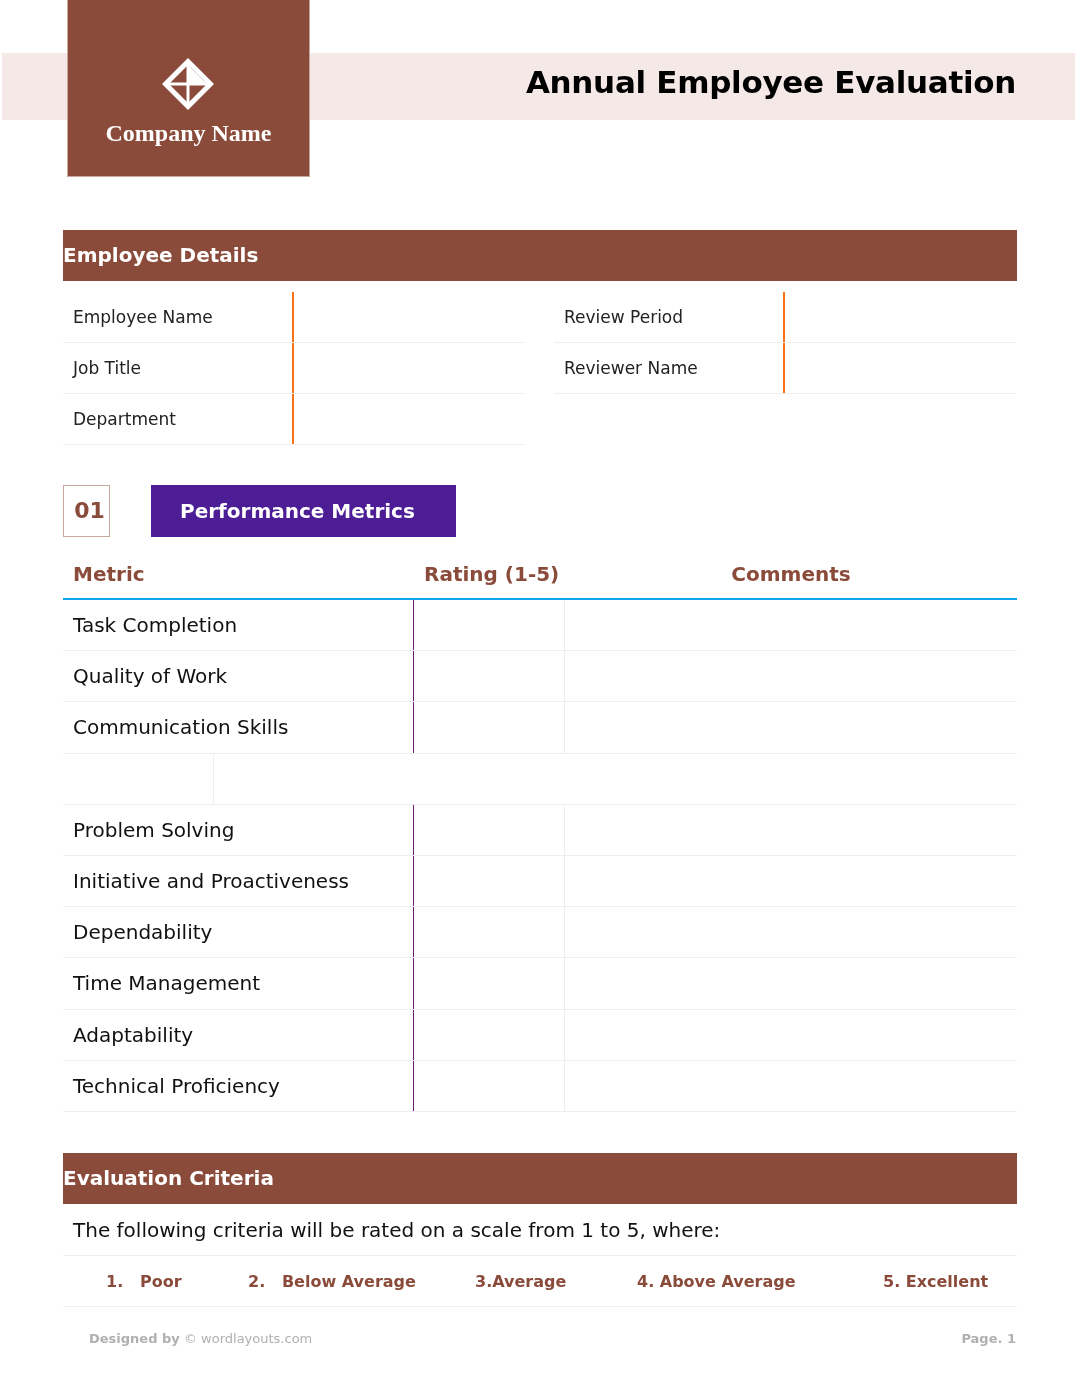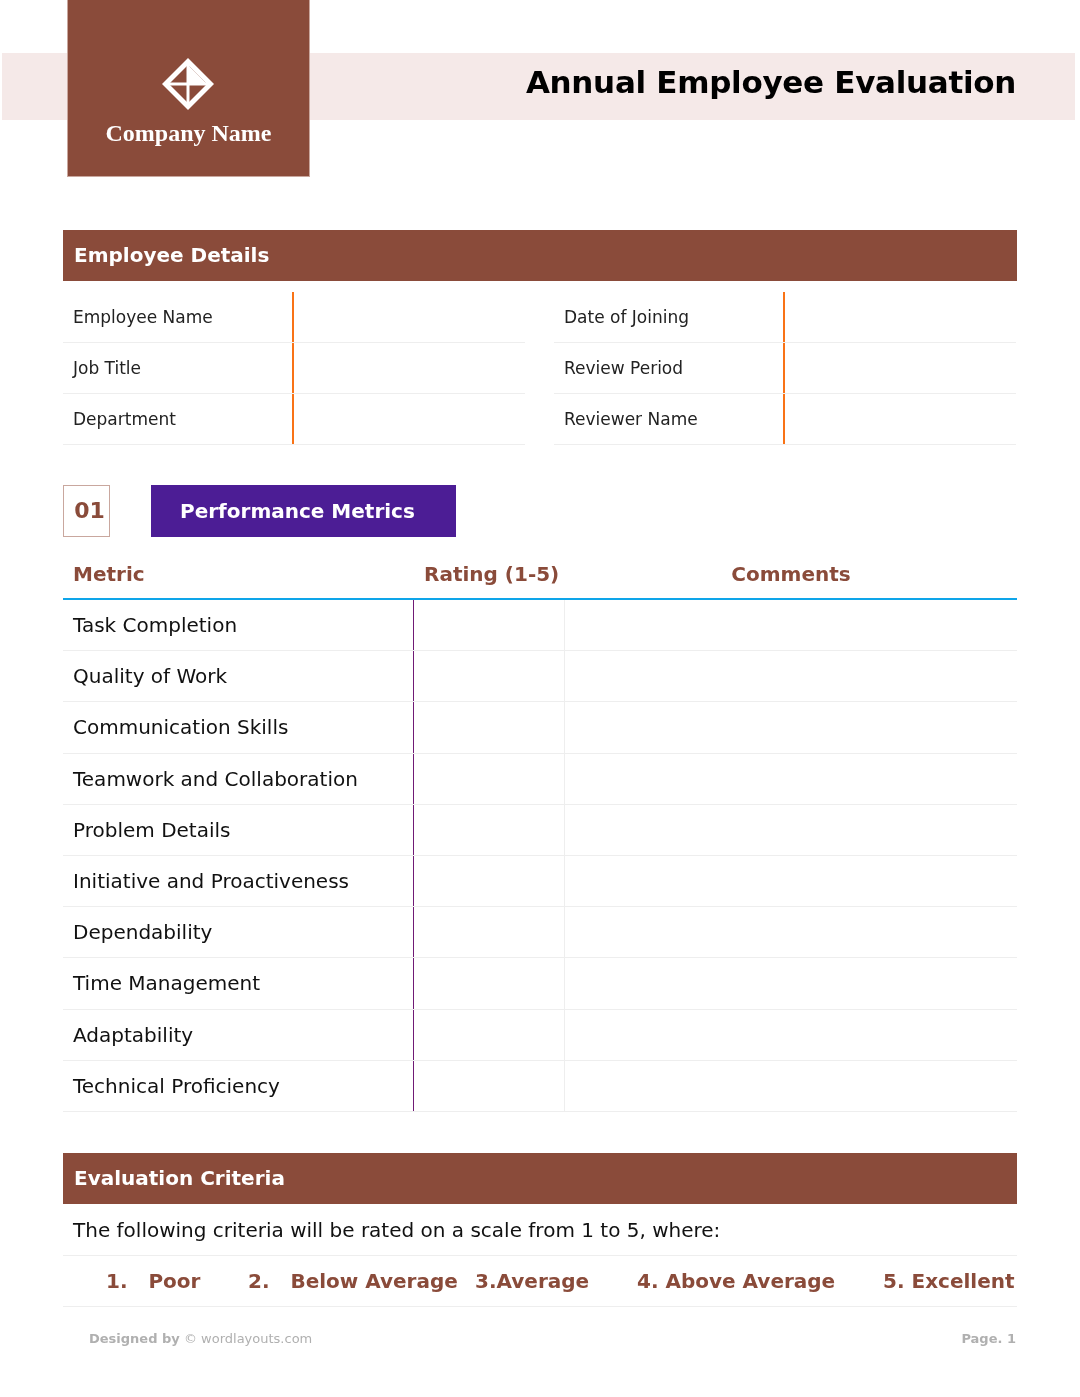--- a/index.html
+++ b/index.html
@@ -5,21 +5,21 @@
   * { box-sizing: border-box; margin: 0; padding: 0; }
   html, body { width: 1080px; height: 1397px; background: #ffffff; overflow: hidden; }
   body { position: relative; font-family: "DejaVu Sans", sans-serif; color: #111; }
 
   .title-band { position: absolute; left: 2px; top: 53px; width: 1073px; height: 67px; background: #f5e9e8; }
   .logo-box { position: absolute; left: 67px; top: 0; width: 243px; height: 177px; background: #8a4b3a; border: 1px solid #c9a79e; border-top: none; }
   .logo-icon { position: absolute; left: 92px; top: 56px; width: 56px; height: 56px; }
   .company-name { position: absolute; left: 0; width: 100%; top: 120px; text-align: center; color: #fff; font-family: "Liberation Serif", serif; font-weight: bold; font-size: 24px; }
   .doc-title { position: absolute; right: 64px; top: 64px; font-family: "DejaVu Sans", sans-serif; font-weight: bold; font-size: 31px; color: #000; letter-spacing: -0.3px; }
 
-  .section-bar { position: absolute; left: 63px; width: 954px; height: 51px; background: #8a4b3a; color: #fff; font-weight: bold; font-size: 20px; padding-left: 11px; line-height: 51px; }
+  .section-bar { position: absolute; left: 63px; width: 954px; height: 51px; background: #8a4b3a; color: #fff; font-weight: bold; font-size: 20px; line-height: 51px; }
 
   .details { position: absolute; top: 292px; width: 462px; }
   .details.left { left: 63px; }
   .details.right { left: 554px; }
   .detail-row { display: flex; height: 51px; border-bottom: 1px solid #eeeeee; }
   .detail-label { width: 231px; font-size: 17px; padding-left: 10px; line-height: 51px; border-right: 2px solid #f97316; color: #222; }
   .detail-value { flex: 1; }
 
   .pm-header { position: absolute; left: 63px; top: 485px; height: 52px; display: flex; }
   .pm-num { width: 47px; height: 52px; border: 1px solid #c9a79e; color: #8a4b3a; font-weight: bold; font-size: 22px; line-height: 50px; text-align: center; background: #fff; padding-left: 6px; }
@@ -30,21 +30,21 @@
   .mt-head .c1 { width: 351px; padding-left: 10px; }
   .mt-head .c2 { width: 151px; padding-left: 10px; }
   .mt-head .c3 { flex: 1; text-align: center; }
   .mt-row { display: flex; height: 51.2px; border-bottom: 1px solid #eeeeee; }
   .mt-row .c1 { width: 351px; padding-left: 10px; font-size: 20px; line-height: 51px; border-right: 1px solid #701a75; color: #111; }
   .mt-row .c2 { width: 151px; border-right: 1px solid #eeeeee; }
   .mt-row .c3 { flex: 1; }
 
   .criteria-intro { position: absolute; left: 63px; top: 1204px; width: 954px; height: 52px; line-height: 52px; padding-left: 10px; font-size: 20px; border-bottom: 1px solid #eeeeee; color: #111; }
   .criteria-row { position: absolute; left: 63px; top: 1256px; width: 954px; height: 51px; border-bottom: 1px solid #eeeeee; }
-  .crit { position: absolute; top: 0; line-height: 51px; color: #8a4b3a; font-weight: bold; font-size: 20px; white-space: pre; }
+  .crit { position: absolute; top: 0; line-height: 51px; color: #8a4b3a; font-weight: bold; font-size: 16px; white-space: pre; }
 
   .footer-left { position: absolute; left: 89px; top: 1331px; font-size: 13px; color: #b0b0b0; }
   .footer-left b { font-weight: bold; }
   .footer-right { position: absolute; right: 64px; top: 1331px; font-size: 13px; color: #b0b0b0; font-weight: bold; }
 </style>
 </head>
 <body>
 
 <div class="title-band"></div>
 
@@ -74,24 +74,20 @@
     <div class="detail-value"></div>
   </div>
   <div class="detail-row">
     <div class="detail-label">Department</div>
     <div class="detail-value"></div>
   </div>
 </div>
 
 <div class="details right">
   <div class="detail-row">
-    <div class="detail-label">Date of Joining</div>
-    <div class="detail-value"></div>
-  </div>
-  <div class="detail-row">
     <div class="detail-label">Review Period</div>
     <div class="detail-value"></div>
   </div>
   <div class="detail-row">
     <div class="detail-label">Reviewer Name</div>
     <div class="detail-value"></div>
   </div>
 </div>
 
 <div class="pm-header">
@@ -114,26 +110,25 @@
     <div class="c1">Quality of Work</div>
     <div class="c2"></div>
     <div class="c3"></div>
   </div>
   <div class="mt-row">
     <div class="c1">Communication Skills</div>
     <div class="c2"></div>
     <div class="c3"></div>
   </div>
   <div class="mt-row">
-    <div class="c1">Teamwork and Collaboration</div>
     <div class="c2"></div>
     <div class="c3"></div>
   </div>
   <div class="mt-row">
-    <div class="c1">Problem Details</div>
+    <div class="c1">Problem Solving</div>
     <div class="c2"></div>
     <div class="c3"></div>
   </div>
   <div class="mt-row">
     <div class="c1">Initiative and Proactiveness</div>
     <div class="c2"></div>
     <div class="c3"></div>
   </div>
   <div class="mt-row">
     <div class="c1">Dependability</div>

